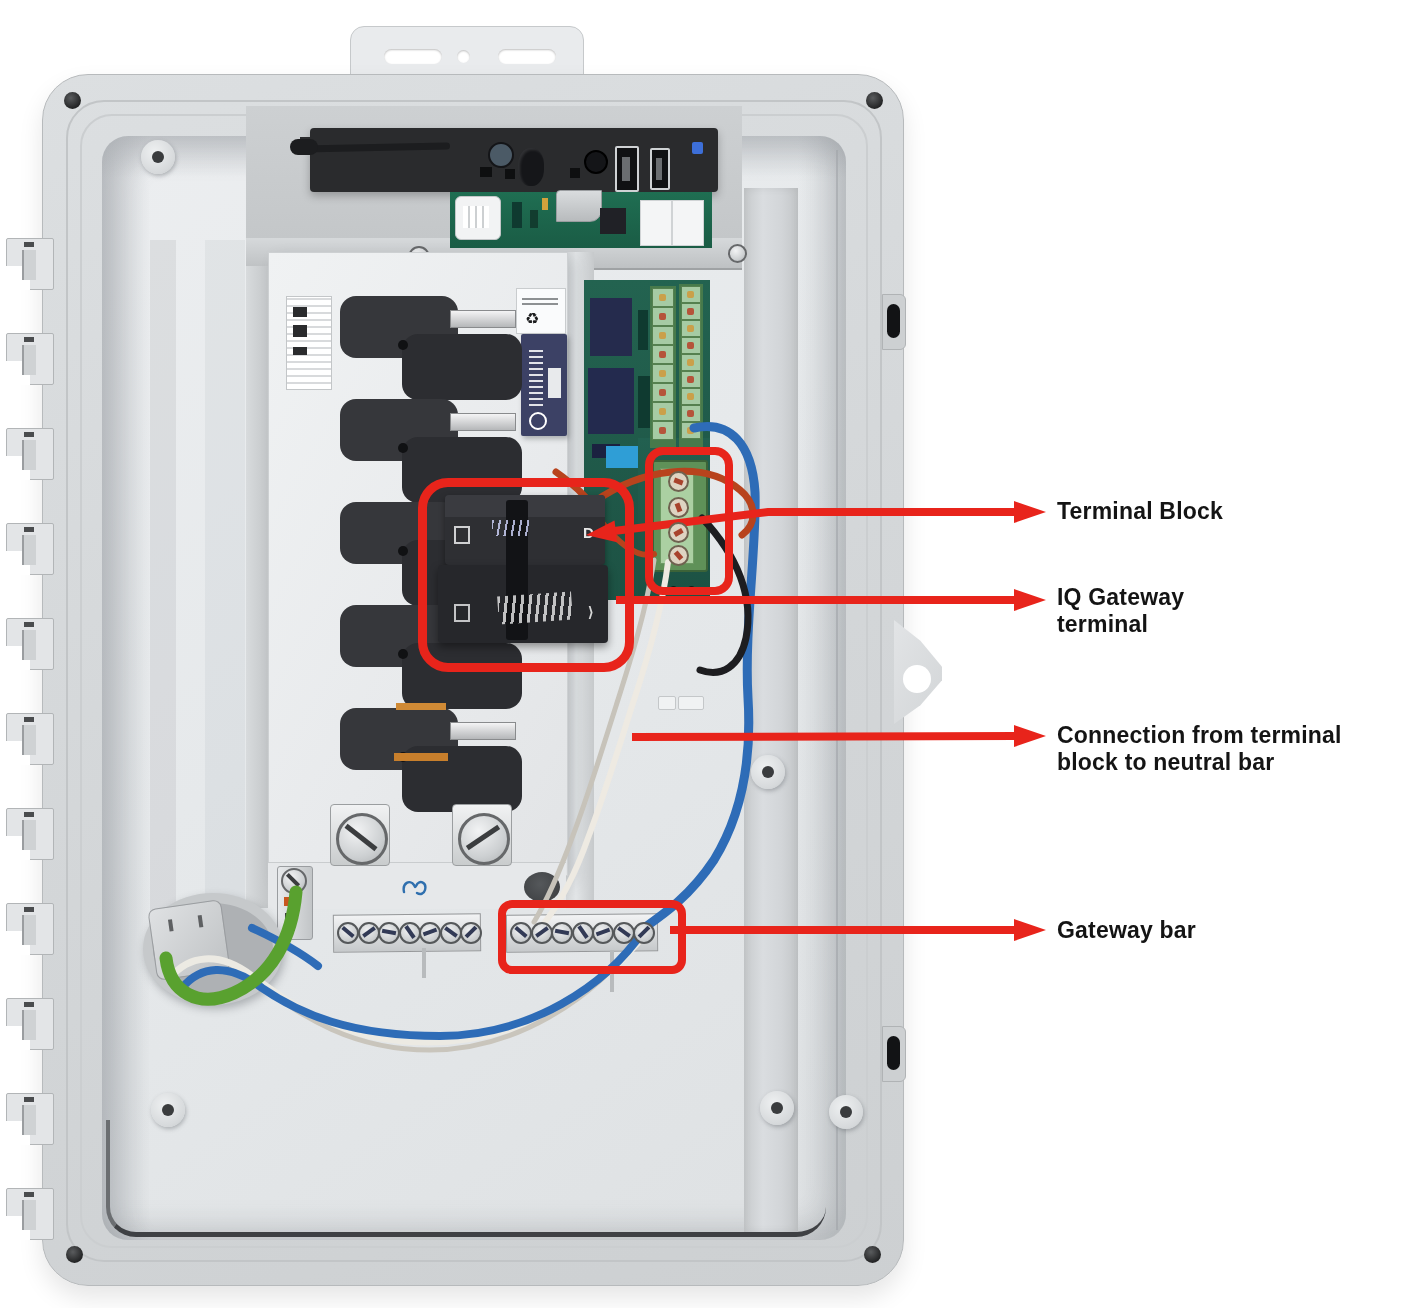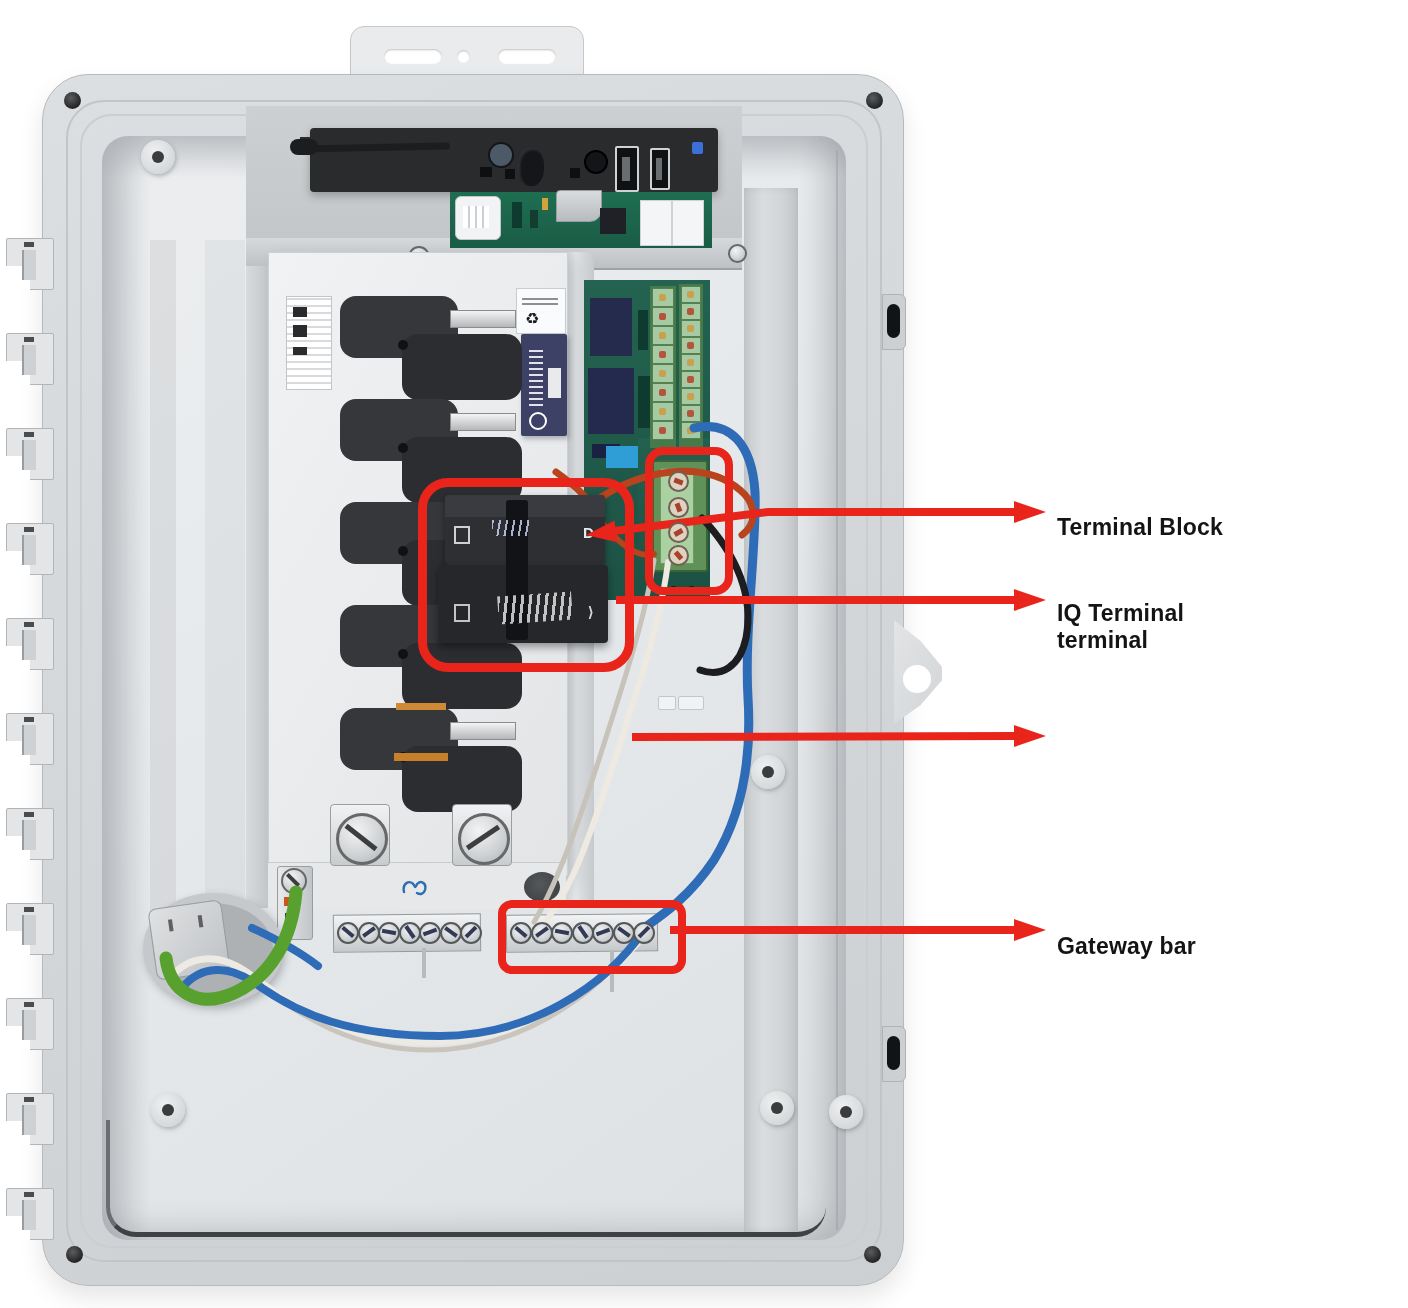--- a/index.html
+++ b/index.html
@@ -1,20 +1,20 @@
 <!DOCTYPE html>
 <html><head>
 <meta charset="utf-8">
 <style>
   html,body{margin:0;padding:0;background:#fff;}
   #canvas{position:relative;width:1408px;height:1308px;background:#ffffff;overflow:hidden;
           font-family:"Liberation Sans",sans-serif;}
   .abs{position:absolute;}
   .ann-text{position:absolute;font:700 23px "Liberation Sans",sans-serif;color:#141414;
-            letter-spacing:.2px;line-height:27px;white-space:nowrap;margin-top:16px;}
+            letter-spacing:.2px;line-height:27px;white-space:nowrap;}
   .redbox{position:absolute;border:8px solid #e8241b;background:transparent;}
   .screwhead{position:absolute;border-radius:50%;
              background:radial-gradient(circle at 38% 32%,#f2f3f4,#cdd0d2 62%,#aeb1b3);
              border:2px solid #66686a;}
   .boss{position:absolute;border-radius:50%;
         background:radial-gradient(circle at 40% 35%,#eef0f1,#d6d9db 70%,#c3c6c8);
         box-shadow:1px 2px 4px rgba(70,75,80,.35);}
   .boss i{position:absolute;left:50%;top:50%;width:12px;height:12px;margin:-6px 0 0 -6px;
           border-radius:50%;background:#3a3c3e;display:block;}
   .cornerscrew{position:absolute;width:17px;height:17px;border-radius:50%;
@@ -303,22 +303,26 @@
     <path d="M632,737 L1016,736" stroke="#e8241b" stroke-width="8" fill="none"></path>
     <polygon points="1046,736 1014,725 1014,747" fill="#e8241b"></polygon>
     <path d="M670,930 L1016,930" stroke="#e8241b" stroke-width="8" fill="none"></path>
     <polygon points="1046,930 1014,919 1014,941" fill="#e8241b"></polygon>
   </svg>
 
   <div class="ann-text" style="left:1057px;top:498px;">
     <div>Terminal Block</div>
   </div>
   <div class="ann-text" style="left:1057px;top:584px;">
-    <div>IQ Terminal</div>
+    <div>IQ Gateway</div>
     <div>terminal</div>
+  </div>
+  <div class="ann-text" style="left:1057px;top:722px;">
+    <div>Connection from terminal</div>
+    <div>block to neutral bar</div>
   </div>
   <div class="ann-text" style="left:1057px;top:917px;">
     <div>Gateway bar</div>
   </div>
 
 <div class="abs" style="left:6px;top:238px;width:46px;height:50px;background:#e3e5e7;border:1px solid #b2b5b7;border-radius:2px;"></div>
     <div class="abs" style="left:4px;top:266px;width:26px;height:24px;background:#ffffff;"></div>
     <div class="abs" style="left:22px;top:250px;width:12px;height:30px;background:#cfd2d4;border-left:2px solid #9a9da0;"></div>
     <div class="abs" style="left:24px;top:242px;width:10px;height:5px;background:#4a4c4e;"></div>
     <div class="abs" style="left:6px;top:333px;width:46px;height:50px;background:#e3e5e7;border:1px solid #b2b5b7;border-radius:2px;"></div>

